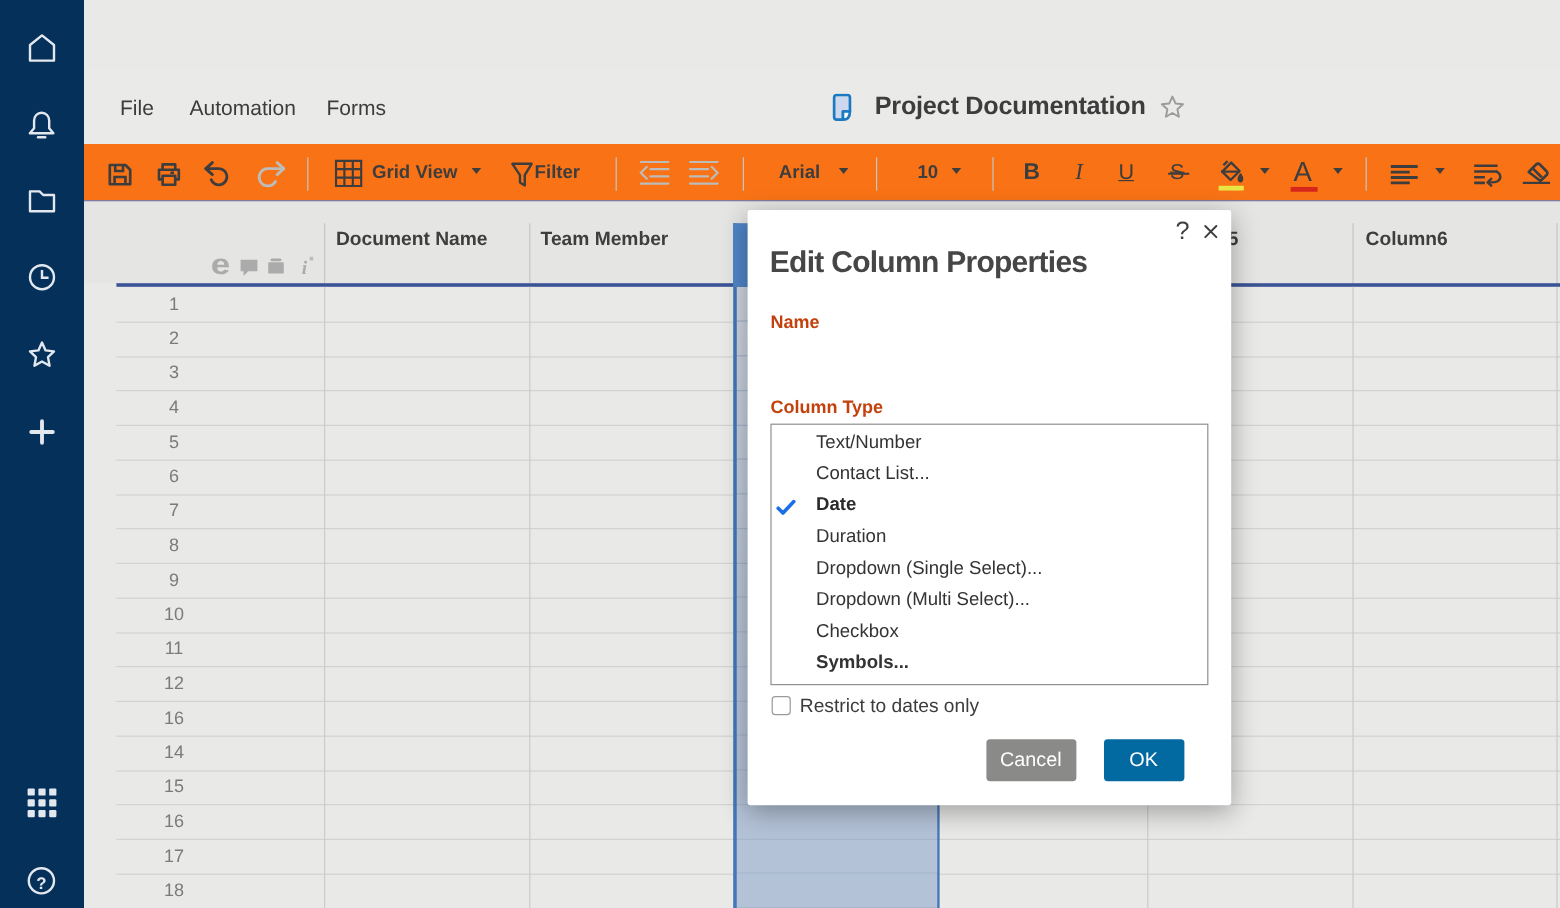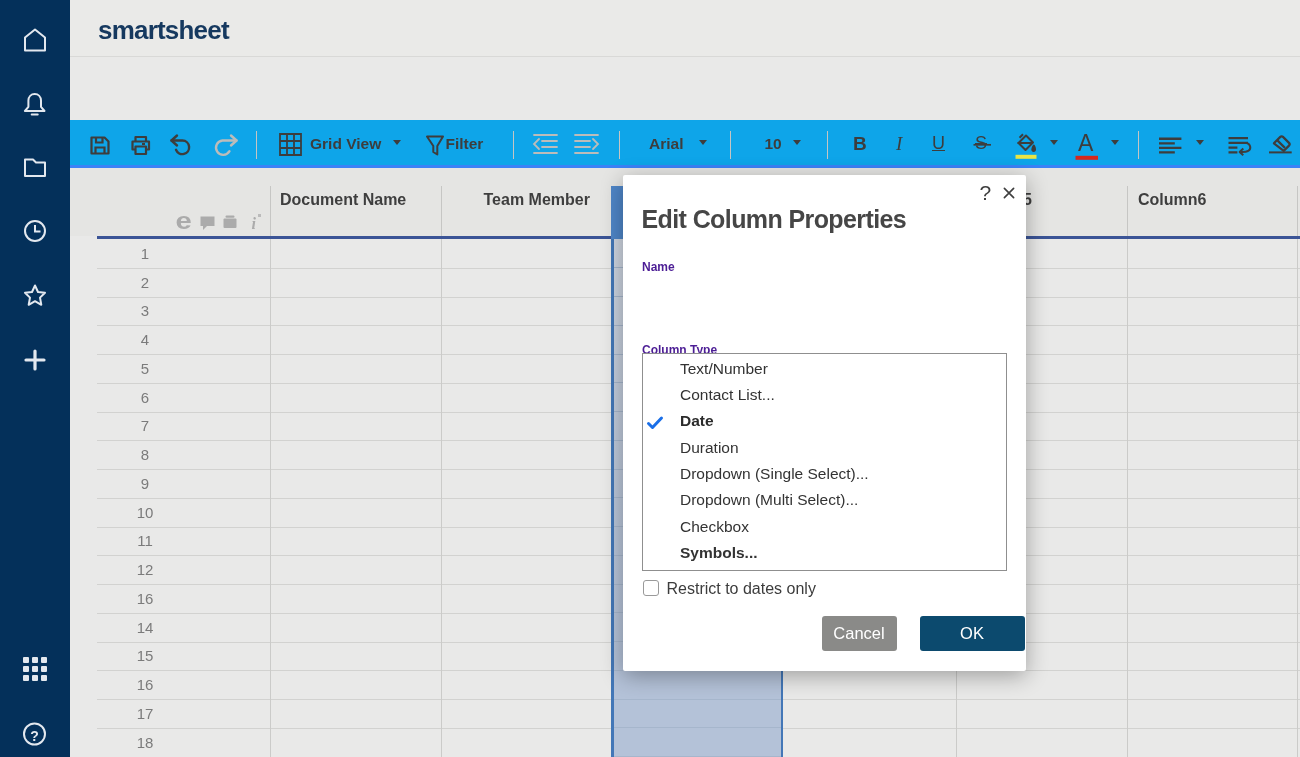--- a/index.html
+++ b/index.html
@@ -16,21 +16,21 @@
   #topbar { position:absolute; left:70px; top:0; width:1230px; height:57px; background:#eaeae8; border-bottom:1px solid #d9d9d7; }
   #logo { position:absolute; left:28px; top:15px; font-size:26px; font-weight:bold; letter-spacing:-0.8px; color:#16395f; }
 
   
   #menubar { position:absolute; left:70px; top:58px; width:1230px; height:62px; background:#eaeae8; }
   .menuitem { position:absolute; top:22px; font-size:17.5px; color:#3c3c3c; }
   #doctitle { position:absolute; top:11px; left:623px; height:40px; display:flex; align-items:center; }
   #doctitle .t { font-size:21px; font-weight:bold; letter-spacing:-0.2px; color:#3d3d3d; }
 
   
-  #toolbar { position:absolute; left:70px; top:120px; width:1230px; height:48px; background:#0ea5e9; border-bottom:3px solid #3b82f6; }
+  #toolbar { position:absolute; left:70px; top:120px; width:1230px; height:48px; background:#f97316; border-bottom:1px solid #3b82f6; }
   .tdiv { position:absolute; top:11px; width:1px; height:28px; background:#c5c5c3; }
   .tbtext { position:absolute; font-size:15.5px; font-weight:bold; color:#3d3d3d; top:15px; }
   .caret { position:absolute; width:0; height:0; border-left:5px solid transparent; border-right:5px solid transparent; border-top:6px solid #3d3d3d; top:20px; }
 
   
   #grid { position:absolute; left:70px; top:168px; width:1230px; height:589px; background:#e9e9e8; }
   #ghead { position:absolute; left:0; top:0; width:1230px; height:68px; background:#e5e5e3; }
   .hline { position:absolute; top:18px; height:50px; width:1px; background:#c6c6c4; }
   .htext { position:absolute; top:23px; font-size:16px; font-weight:bold; color:#3e3e3e; }
   #bluebar { position:absolute; left:26.5px; top:68px; width:1203.5px; height:3px; background:#3b5496; }
@@ -40,29 +40,29 @@
 
   
   #selhead { position:absolute; left:540.5px; top:17.5px; width:171.5px; height:53px; background:#4f86c8; z-index:2; }
   #selbody { position:absolute; left:544px; top:70.5px; width:166.5px; height:518.5px; background:linear-gradient(to bottom, #cfd6e1 0px, #bac6d9 260px, #b4c2d8 420px); }
   #selbody .sline { position:absolute; left:0; width:100%; height:1px; background:#a6b6cc; }
   .selborder { position:absolute; top:17.5px; width:2.6px; height:571.5px; background:#4377b7; }
 
   
   #dialog { position:absolute; z-index:10; left:622.5px; top:175px; width:403px; height:495.5px; background:#ffffff; border-radius:2px; box-shadow:0 5px 22px rgba(0,0,0,0.32); }
   #dialog .title { position:absolute; left:19px; top:29.5px; font-size:25px; font-weight:bold; letter-spacing:-0.6px; color:#464646; }
-  #dialog .lbl { position:absolute; left:19.5px; font-size:12px; font-weight:bold; color:#4c1d95; }
+  #dialog .lbl { position:absolute; left:19.5px; font-size:15px; font-weight:bold; color:#c2410c; }
   #nameinput { position:absolute; left:19px; top:106.5px; width:365.5px; height:36.5px; border:1px solid #8f8f8f; border-radius:2px; background:#fff; font-size:16.5px; color:#222; display:flex; align-items:center; padding-left:6px; }
   #listbox { position:absolute; left:19px; top:178px; width:365.5px; height:218px; border:1px solid #8f8f8f; background:#fff; }
   .li { position:absolute; left:37.5px; font-size:15.5px; color:#333; }
   #cb { position:absolute; left:20px; top:404.5px; width:16px; height:16px; border:1.5px solid #9a9a9a; border-radius:3px; background:#fff; }
   #cblbl { position:absolute; left:44px; top:404.5px; font-size:16px; color:#3c3c3c; }
   .btn { position:absolute; top:441px; height:35px; border-radius:3px; color:#fff; font-size:16.5px; display:flex; align-items:center; justify-content:center; }
   #btncancel { left:199px; width:75px; background:#8a8a88; }
-  #btnok { left:297px; width:105px; background:#0c4a6e; }
+  #btnok { left:297px; width:67px; background:#0369a1; }
   #dlgq { position:absolute; left:357px; top:6px; font-size:21px; font-weight:normal; color:#3f3f3f; }
 </style>
 </head>
 <body>
 <div id="page">
 
   <div id="sidebar">
     <svg width="70" height="757" viewBox="0 0 70 757" fill="none" stroke="#e3e8ef" stroke-width="2">
 
       <path d="M25 50.5 V37.5 L35 29.5 L45 37.5 V50.5 Z" stroke-linejoin="round"></path>
@@ -89,24 +89,36 @@
         <rect x="23" y="675" width="6" height="6" rx="1"></rect>
           <rect x="32" y="675" width="6" height="6" rx="1"></rect>
           <rect x="41" y="675" width="6" height="6" rx="1"></rect>
       </g>
 
       <circle cx="34.5" cy="734" r="10.5"></circle>
       <text x="34.5" y="740.5" fill="#e3e8ef" stroke="none" font-size="14" font-weight="bold" text-anchor="middle" font-family="Liberation Sans">?</text>
     </svg>
   </div>
 
-  <div id="topbar">
-      <div id="logo">smartsheet</div>
+
+  <div id="menubar">
+    <div class="menuitem" style="left:30px;">File</div>
+    <div class="menuitem" style="left:88px;">Automation</div>
+    <div class="menuitem" style="left:202px;">Forms</div>
+    <div id="doctitle">
+      <svg width="17" height="23" viewBox="0 0 17 23" style="margin-right:19px;">
+        <path d="M2.1 3.4 Q2.1 1.2 4.3 1.2 H13.1 Q15.3 1.2 15.3 3.4 V14.9 H9.5 V21.7 H4.3 Q2.1 21.7 2.1 19.5 Z" fill="#cdd7ed" stroke="#1a79c0" stroke-width="2.2" stroke-linejoin="round"></path>
+        <path d="M9.5 21.7 V14.9 H15.3 Q15.3 21.7 9.5 21.7 Z" fill="#ffffff" stroke="#1a79c0" stroke-width="2.2" stroke-linejoin="round"></path>
+      </svg>
+      <span class="t">Project Documentation</span>
+      <svg width="20" height="20" viewBox="0 0 20 20" style="margin-left:12px;" fill="none" stroke="#9b9b9b" stroke-width="1.6" stroke-linejoin="round">
+        <path d="M10 1.5 L12.6 7.2 L18.8 7.9 L14.2 12.1 L15.4 18.3 L10 15.2 L4.6 18.3 L5.8 12.1 L1.2 7.9 L7.4 7.2 Z"></path>
+      </svg>
     </div>
-
+  </div>
 
   <div id="toolbar">
     <svg class="abs" width="1230" height="48" viewBox="0 0 1230 48" fill="none" stroke="#3d3d3d" stroke-width="1.8">
 
       <g stroke-width="2.2">
         <path d="M21.5 17.5 H34.5 L38.5 21.5 V33.5 H21.5 Z" stroke-linejoin="round"></path>
         <path d="M26 18 V22.5 H32.5 V18 M25.5 33 V27.5 H34.5 V33"></path>
       </g>
 
       <g stroke-width="2.2">
@@ -190,21 +202,21 @@
   </div>
 
   <div id="grid">
     <div id="ghead">
       <div class="hline" style="left:199.5px;"></div>
       <div class="hline" style="left:370.5px;"></div>
       <div class="hline" style="left:886px;"></div>
       <div class="hline" style="left:1057px;"></div>
       <div class="hline" style="left:1227px;"></div>
       <div class="htext" style="left:210px;">Document Name</div>
-      <div class="htext" style="left:380.5px;margin-left:33px;">Team Member</div>
+      <div class="htext" style="left:380.5px;">Team Member</div>
       <div class="htext" style="left:893.5px;">Column5</div>
       <div class="htext" style="left:1068px;">Column6</div>
 
       <svg class="abs" style="left:105px; top:44px;" width="92" height="20" viewBox="0 0 92 20" fill="none">
         <text x="0.5" y="16.5" fill="#ababab" font-size="24" font-weight="bold" font-family="Liberation Sans" transform="scale(1.22 1)">e</text>
         <g fill="#ababab" stroke="none">
           <path d="M25.5 4.5 h14 v9.5 h-7.5 l-4 4 v-4 h-2.5 Z"></path>
           <rect x="48.5" y="6.5" width="13" height="9.5" rx="1"></rect>
           <rect x="50.5" y="3.5" width="9" height="2.2" rx="1"></rect>
         </g>
@@ -280,21 +292,21 @@
     <div class="selborder" style="left:710.5px;"></div>
   </div>
 
   <div id="dialog">
     <div id="dlgq">?</div>
     <svg class="abs" style="left:380px; top:11.5px;" width="12" height="12" viewBox="0 0 13 13" stroke="#3f3f3f" stroke-width="1.8" stroke-linecap="round">
       <path d="M1.5 1.5 L11.5 11.5 M11.5 1.5 L1.5 11.5"></path>
     </svg>
     <div class="title">Edit Column Properties</div>
     <div class="lbl" style="top:85px;">Name</div>
-    <div class="lbl" style="top:168px;text-decoration:underline;">Column Type</div>
+    <div class="lbl" style="top:156px;">Column Type</div>
     <div id="listbox">
       <div class="li" style="top:6px;text-align:right;">Text/Number</div>
       <div class="li" style="top:32px;">Contact List...</div>
       <div class="li" style="top:58px; font-weight:bold; color:#2b2b2b;">Date</div>
       <div class="li" style="top:85px;">Duration</div>
       <div class="li" style="top:111px;">Dropdown (Single Select)...</div>
       <div class="li" style="top:137px;">Dropdown (Multi Select)...</div>
       <div class="li" style="top:164px;">Checkbox</div>
       <div class="li" style="top:190px;font-weight:bold;">Symbols...</div>
       <svg class="abs" style="left:3.5px; top:61px;" width="18" height="16" viewBox="0 0 18 16" fill="none" stroke="#1a6fe8" stroke-width="3" stroke-linecap="round" stroke-linejoin="round">

